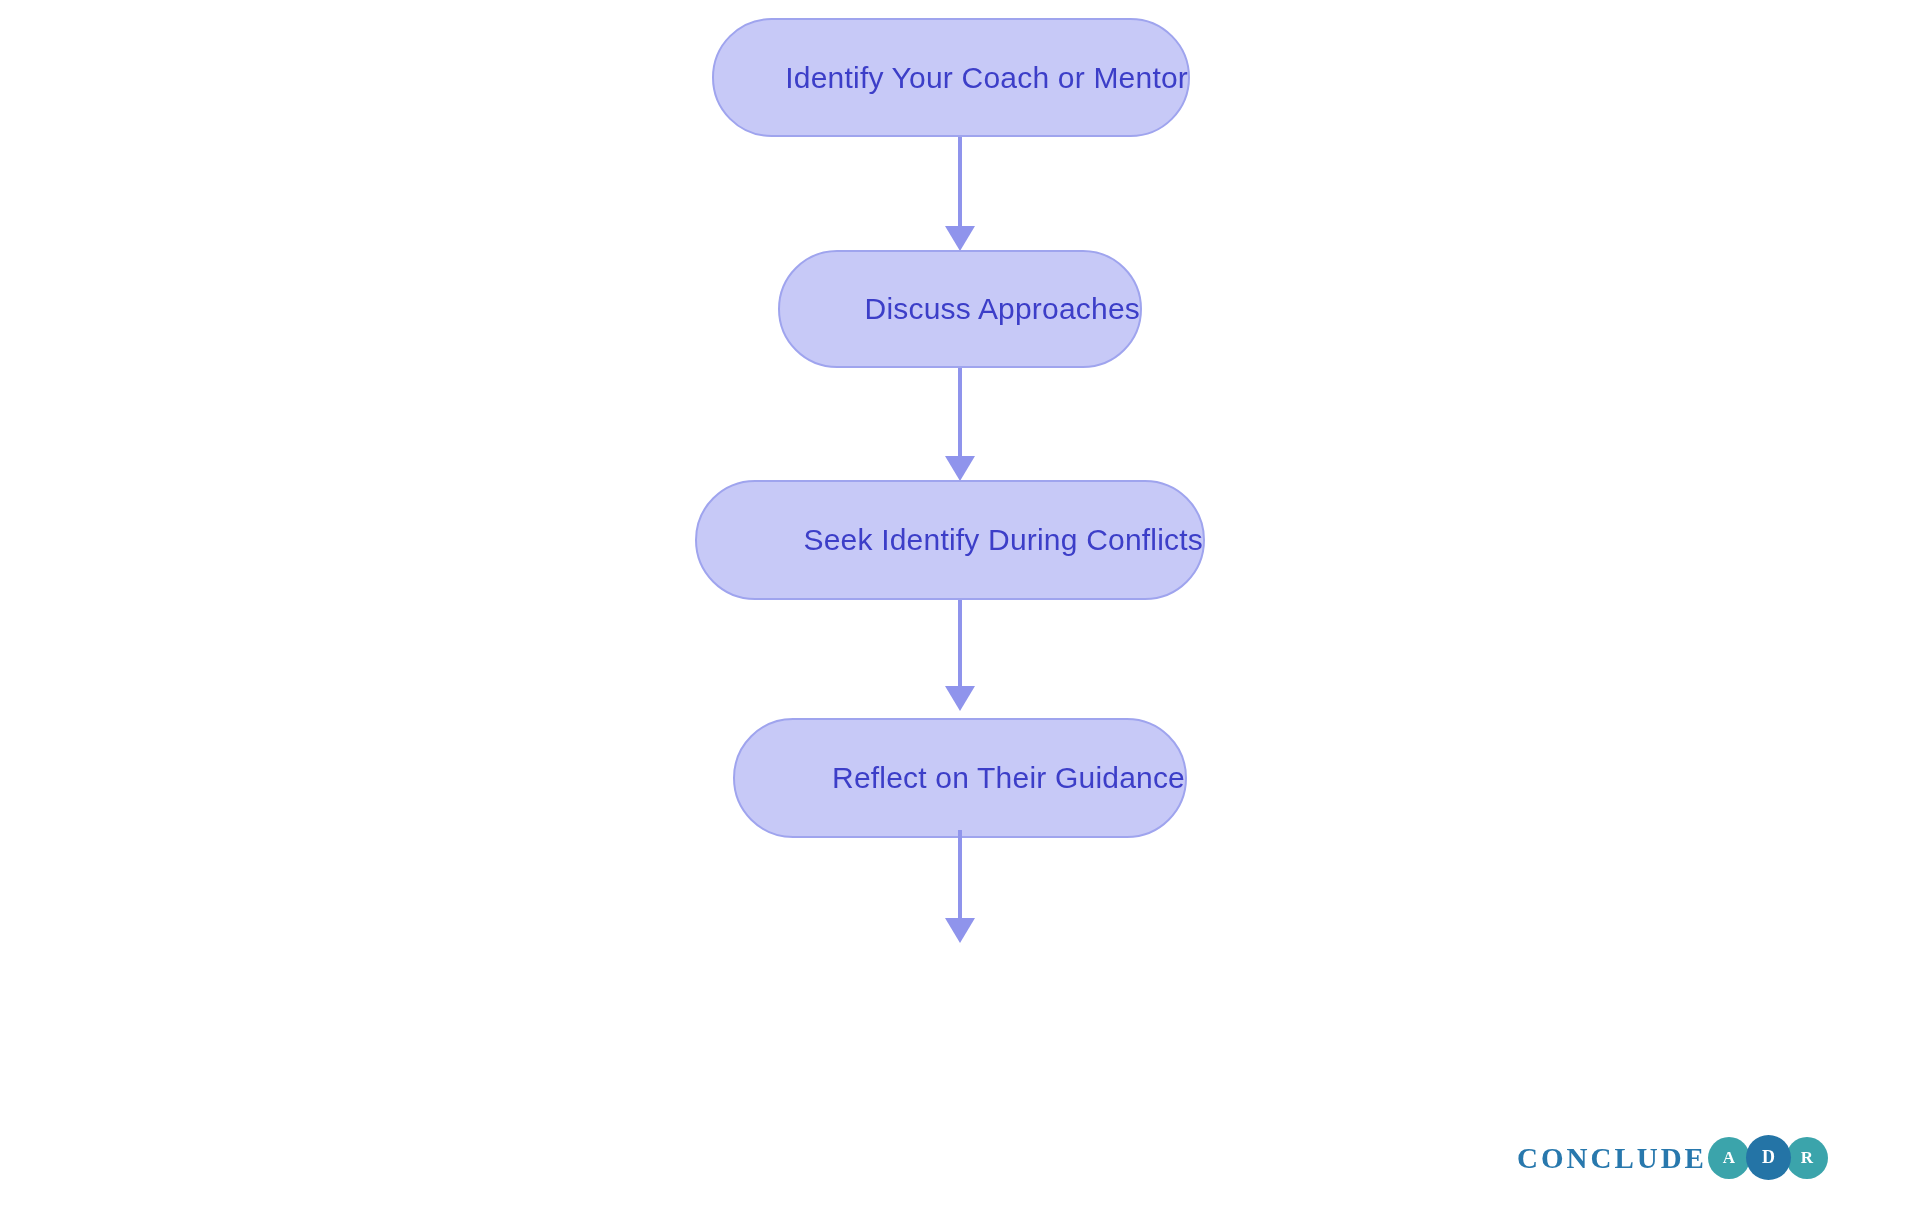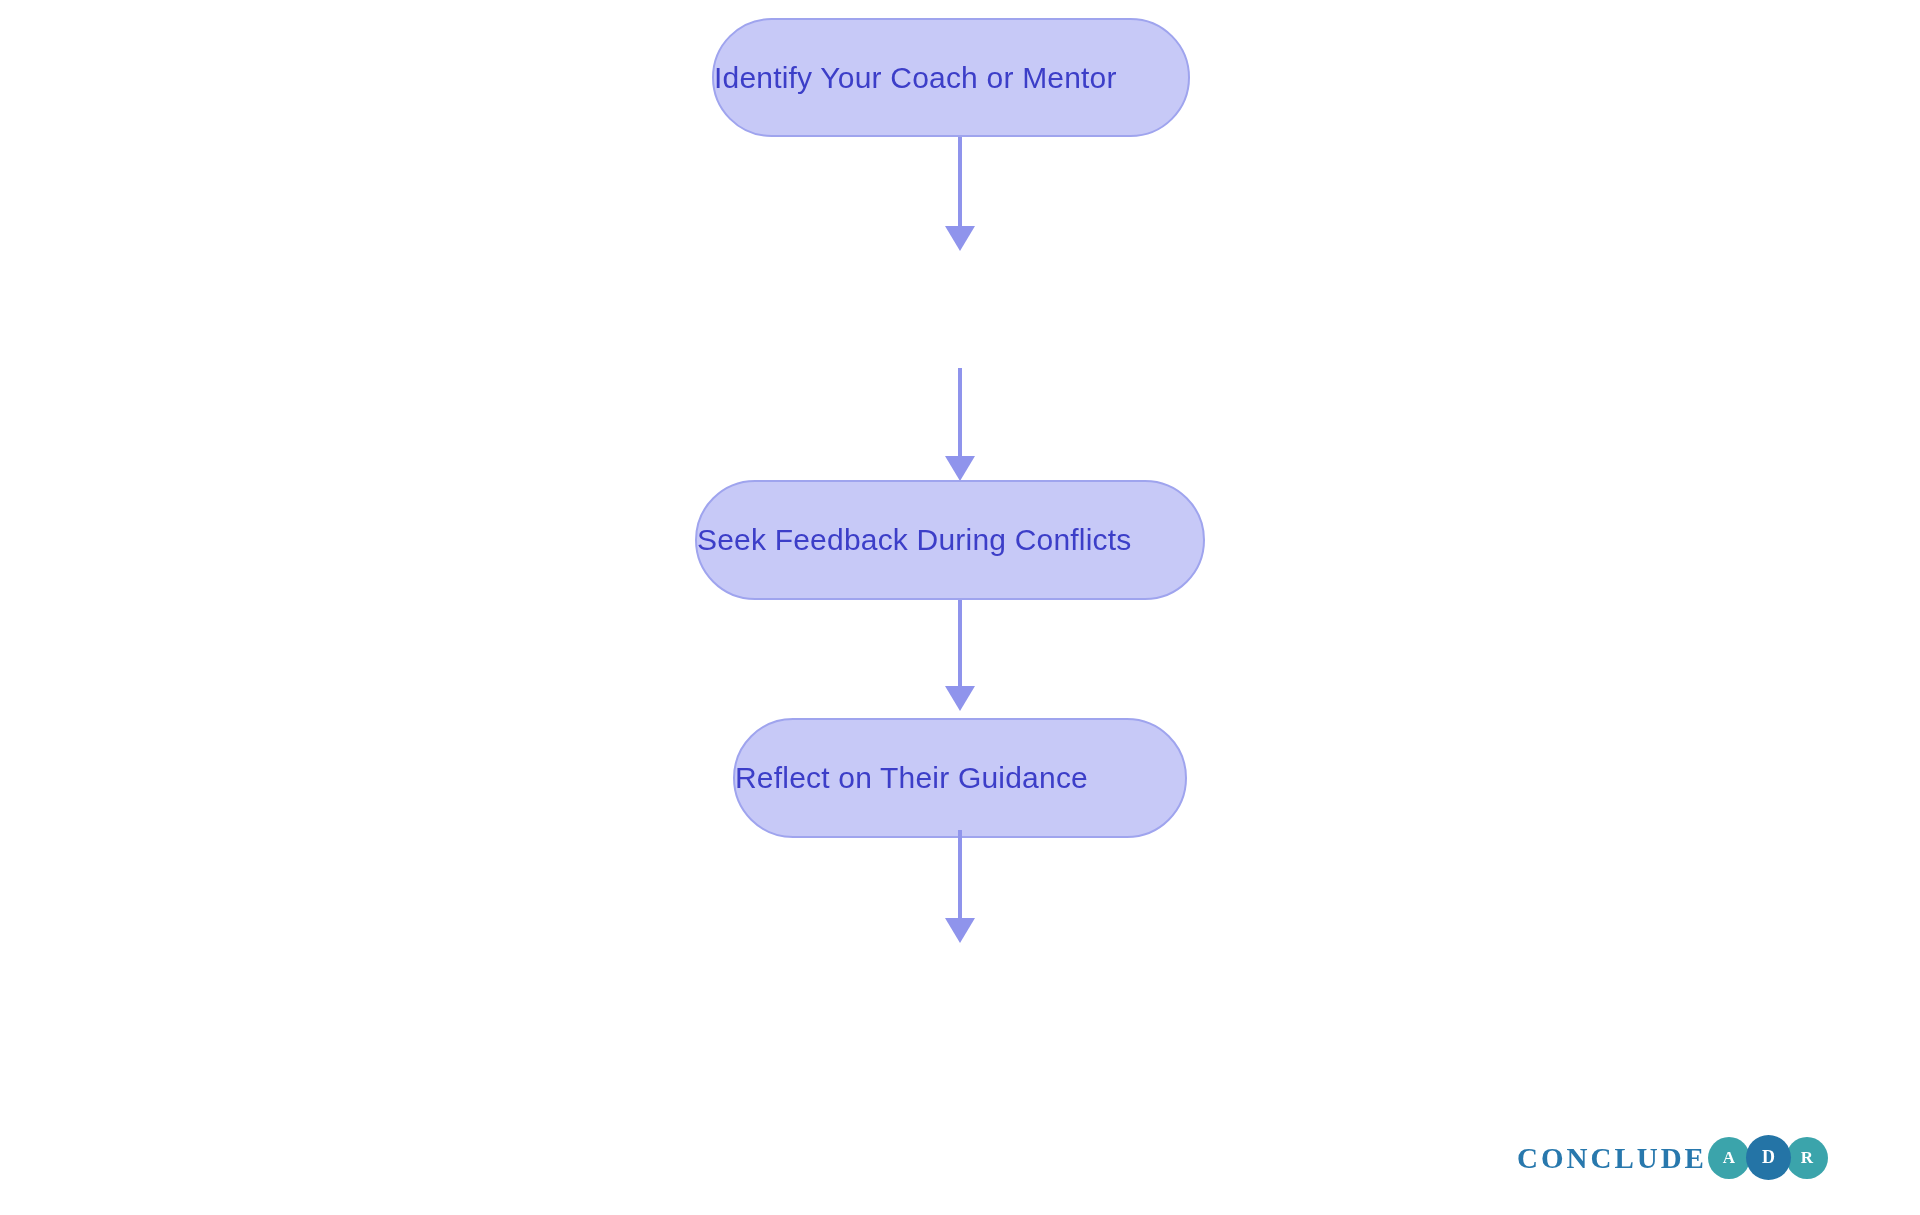--- a/index.html
+++ b/index.html
@@ -20,21 +20,21 @@
     width:1920px;
     height:1215px;
     background:var(--background);
     overflow:hidden;
     font-family:"Liberation Sans", sans-serif;
   }
   .flow-node{
     position:absolute;
     display:flex;
     align-items:center;
-    justify-content:flex-start;
+    justify-content:flex-end;
     background:var(--node-fill);
     border:2px solid var(--node-border);
     border-radius:62px;
   }
   .flow-node .node-label{
     color:var(--node-text);
     font-size:30px;
     font-weight:500;
     letter-spacing:0.2px;
     white-space:nowrap;
@@ -87,26 +87,29 @@
 
 <div class="canvas">
 
   <div class="flow-node" style="left:712px;top:18px;width:478px;height:119px;">
     <span class="node-label">Identify Your Coach or Mentor</span>
   </div>
 
   <div class="arrow-line" style="left:958px;top:137px;height:92px;"></div>
   <div class="arrow-head" style="left:945px;top:226px;"></div>
 
+  <div class="flow-node" style="left:778px;top:250px;width:364px;height:118px;">
+    <span class="node-label">Discuss Approaches</span>
+  </div>
 
   <div class="arrow-line" style="left:958px;top:368px;height:89px;"></div>
   <div class="arrow-head" style="left:945px;top:456px;"></div>
 
   <div class="flow-node" style="left:695px;top:480px;width:510px;height:120px;">
-    <span class="node-label">Seek Feedback During Conflicts</span>
+    <span class="node-label">Seek Identify During Conflicts</span>
   </div>
 
   <div class="arrow-line" style="left:958px;top:600px;height:87px;"></div>
   <div class="arrow-head" style="left:945px;top:686px;"></div>
 
   <div class="flow-node" style="left:733px;top:718px;width:454px;height:120px;">
     <span class="node-label">Reflect on Their Guidance</span>
   </div>
 
   <div class="arrow-line" style="left:958px;top:830px;height:89px;"></div>

